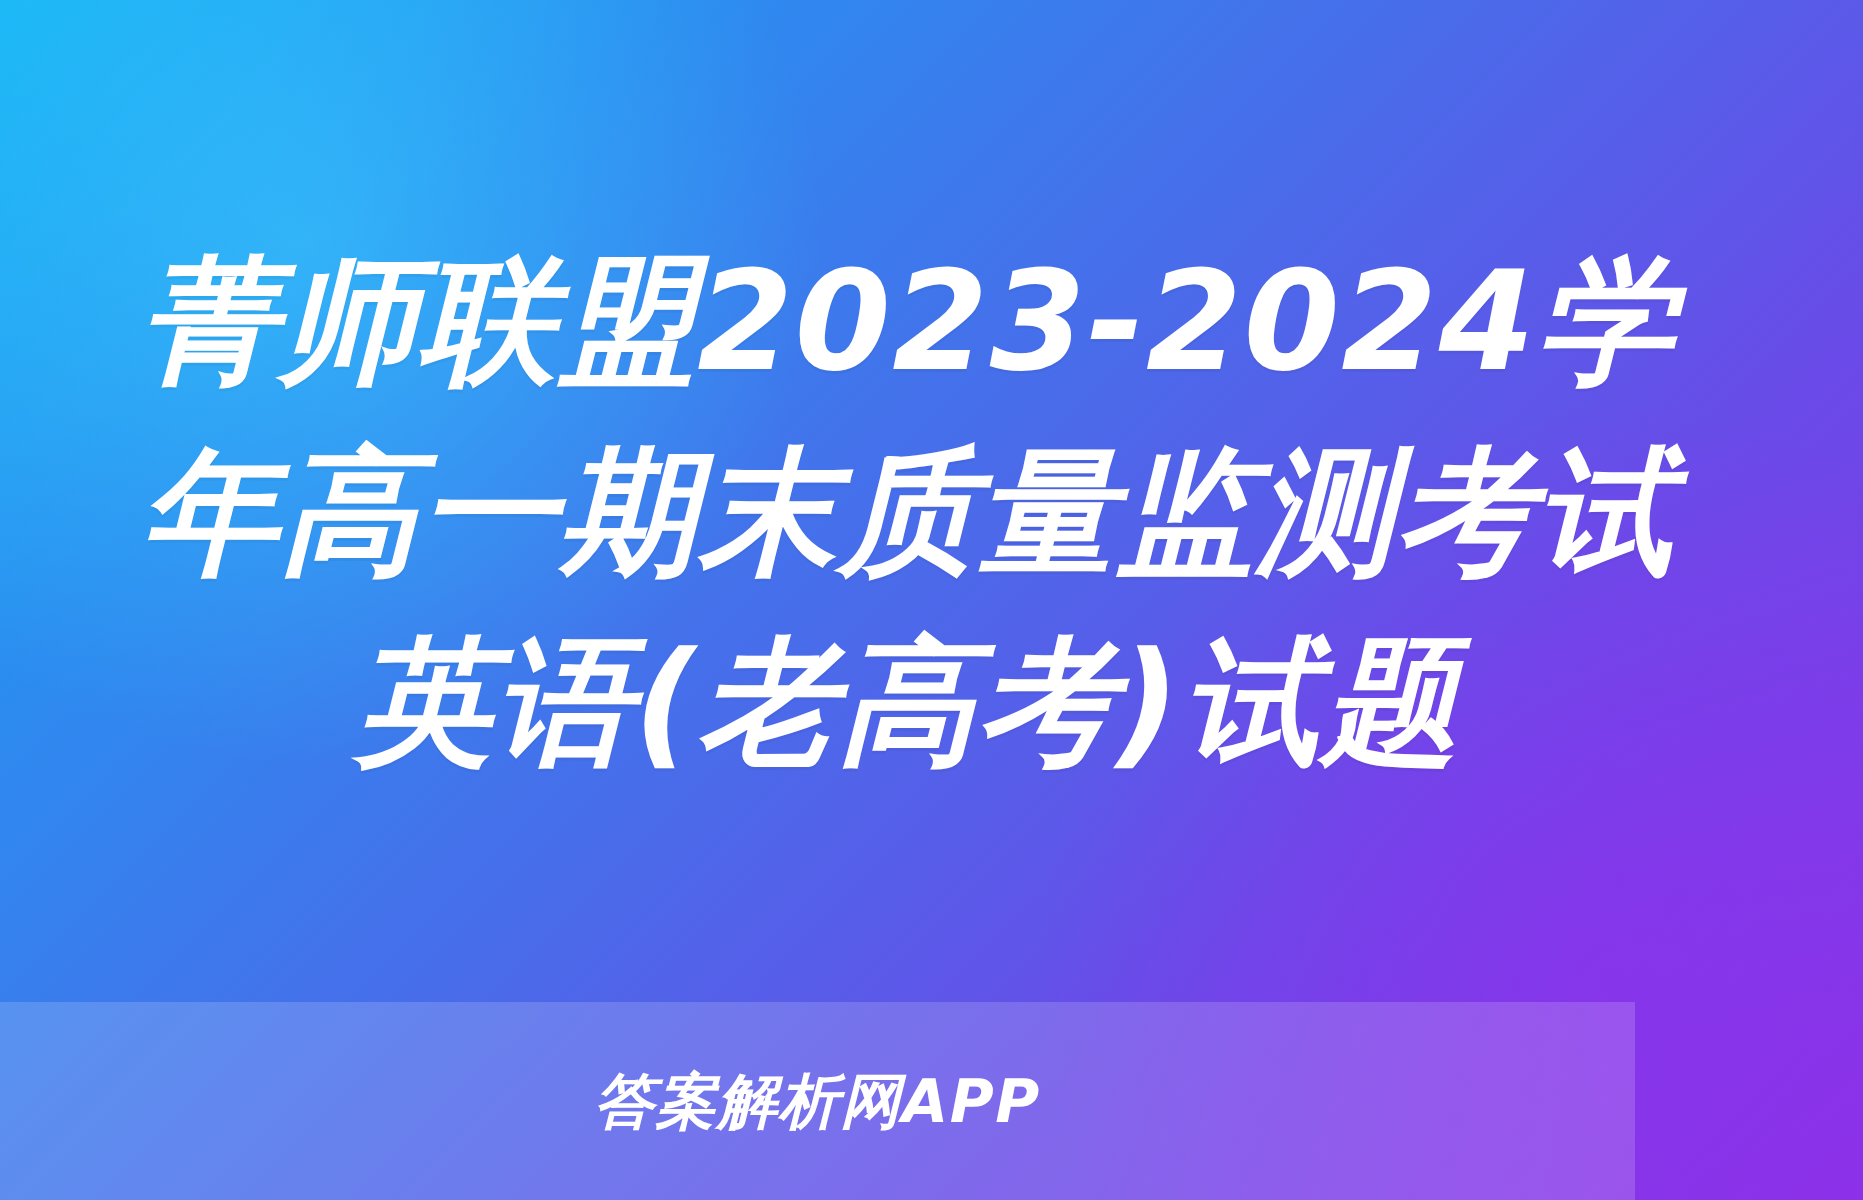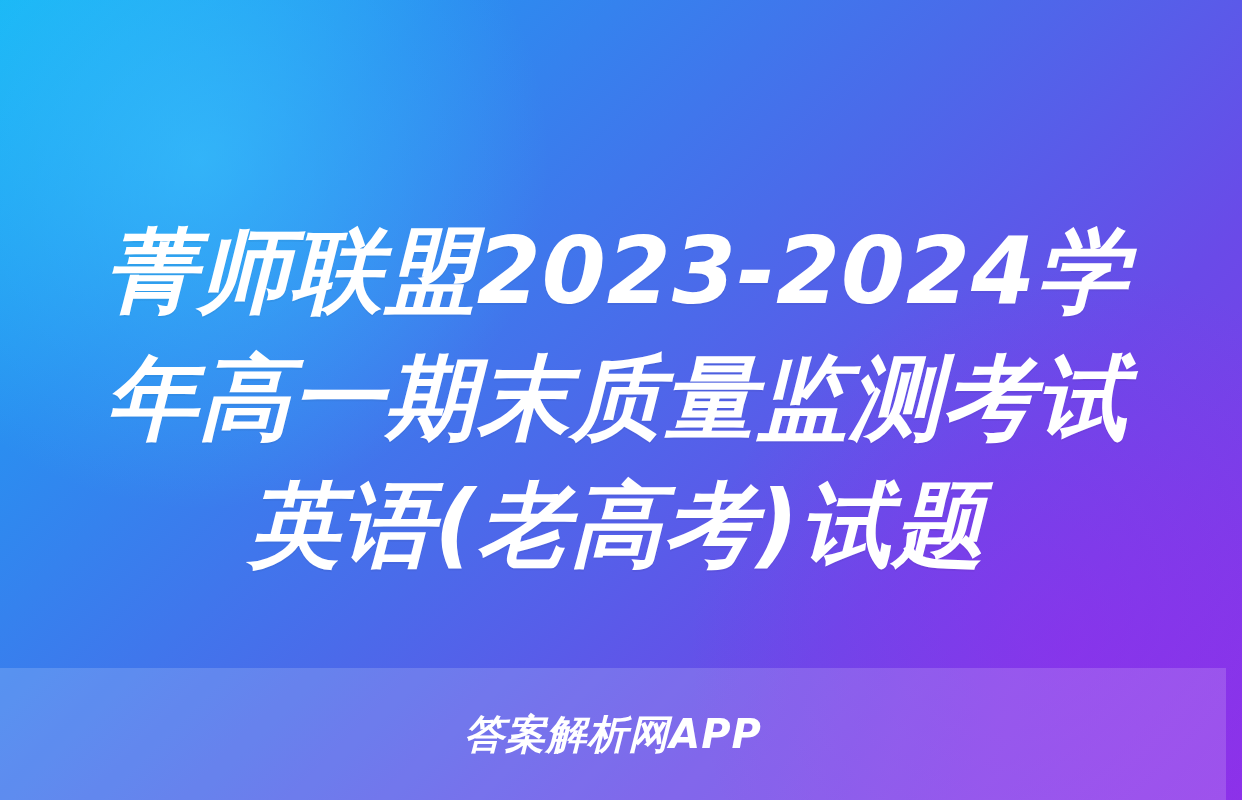--- a/index.html
+++ b/index.html
@@ -15,48 +15,47 @@
   #poster {
     position: relative;
     width: 1242px;
     height: 800px;
     background: linear-gradient(135deg, #16b6f5 0%, #2b8df0 22%, #4a6bea 48%, #6a4ae8 72%, #8a33e8 100%);
     overflow: hidden;
   }
   
   #card {
     position: absolute;
-    left: 32px;
+    left: 20px;
     top: 152px;
     width: 1170px;
     height: 495px;
     background: transparent;
     display: flex;
-    align-items: center;
     justify-content: center;
   }
   #headline {
     width: 1120px;
     text-align: center;
     color: #ffffff;
     font-family: "DejaVu Sans", sans-serif;
     font-weight: 700;
     font-style: italic;
     font-size: 92px;
     line-height: 1.38;
     letter-spacing: 1px;
     white-space: pre-line;
     text-shadow: 0 2px 0 rgba(0,0,0,0.04);
   }
   
   #footer-band {
     position: absolute;
     left: 0;
     bottom: 0;
-    width: 1226px;
+    width: 1090px;
     height: 132px;
     background: rgba(255,255,255,0.16);
     display: flex;
     align-items: center;
     justify-content: center;
   }
   #watermark {
     color: #ffffff;
     font-family: "DejaVu Sans", sans-serif;
     font-weight: 700;

